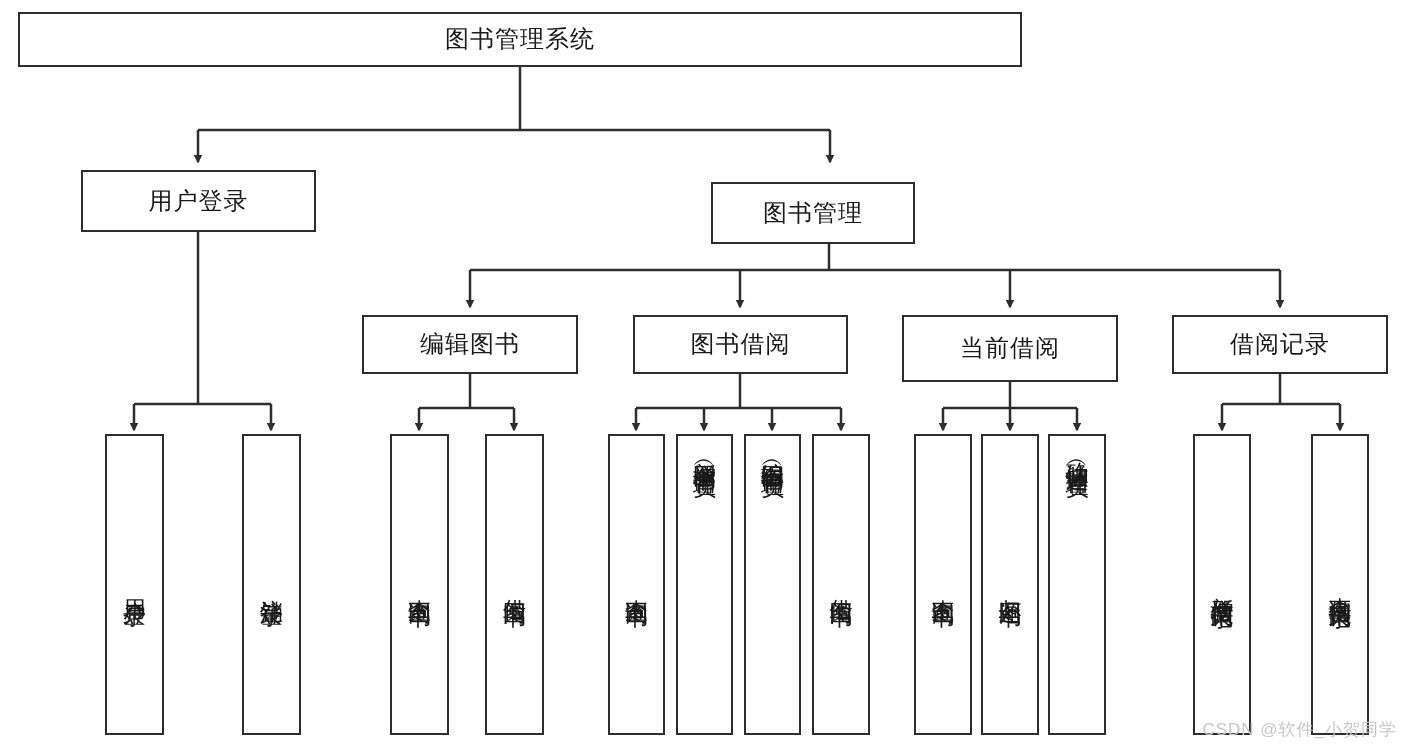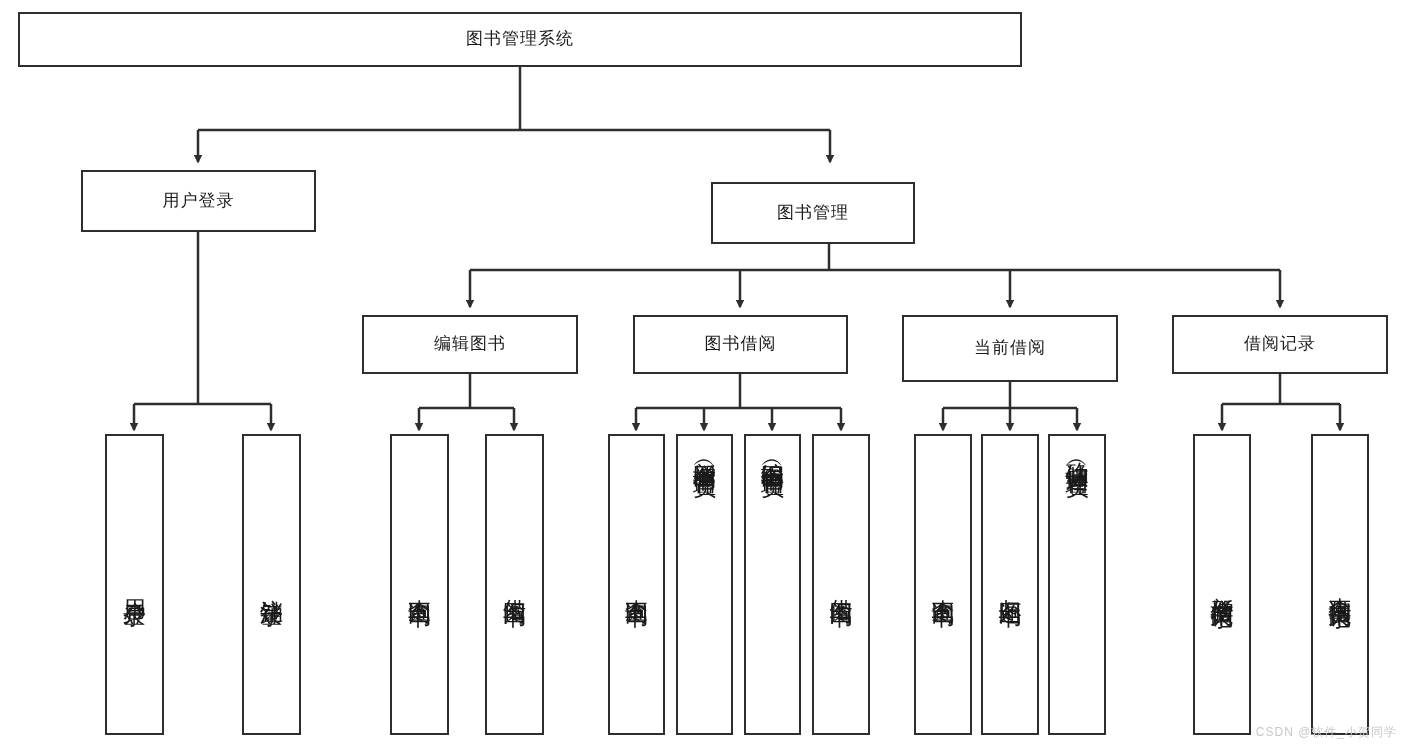--- a/index.html
+++ b/index.html
@@ -29,21 +29,21 @@
     box-sizing: border-box;
     border: 2px solid #2e2e2e;
     background: #ffffff;
     color: #1a1a1a;
     display: flex;
     align-items: center;
     justify-content: center;
     z-index: 2;
   }
   .node.horiz {
-    font-size: 17px;
+    font-size: 24px;
     letter-spacing: 1px;
     line-height: 1.1;
   }
   .node.vert {
     align-items: flex-start;
     justify-content: center;
     padding-top: 8px;
   }
   .node.vert .vlabel {
     writing-mode: vertical-rl;
@@ -54,21 +54,21 @@
     white-space: nowrap;
   }
   .node.vert.centered {
     align-items: center;
     padding-top: 0;
   }
   .watermark {
     position: absolute;
     right: 8px;
     bottom: 6px;
-    font-size: 12px;
+    font-size: 17px;
     color: #c8c8c8;
     letter-spacing: 1px;
     z-index: 3;
     white-space: nowrap;
   }
 </style>
 </head>
 <body>
 
 <div id="canvas">

